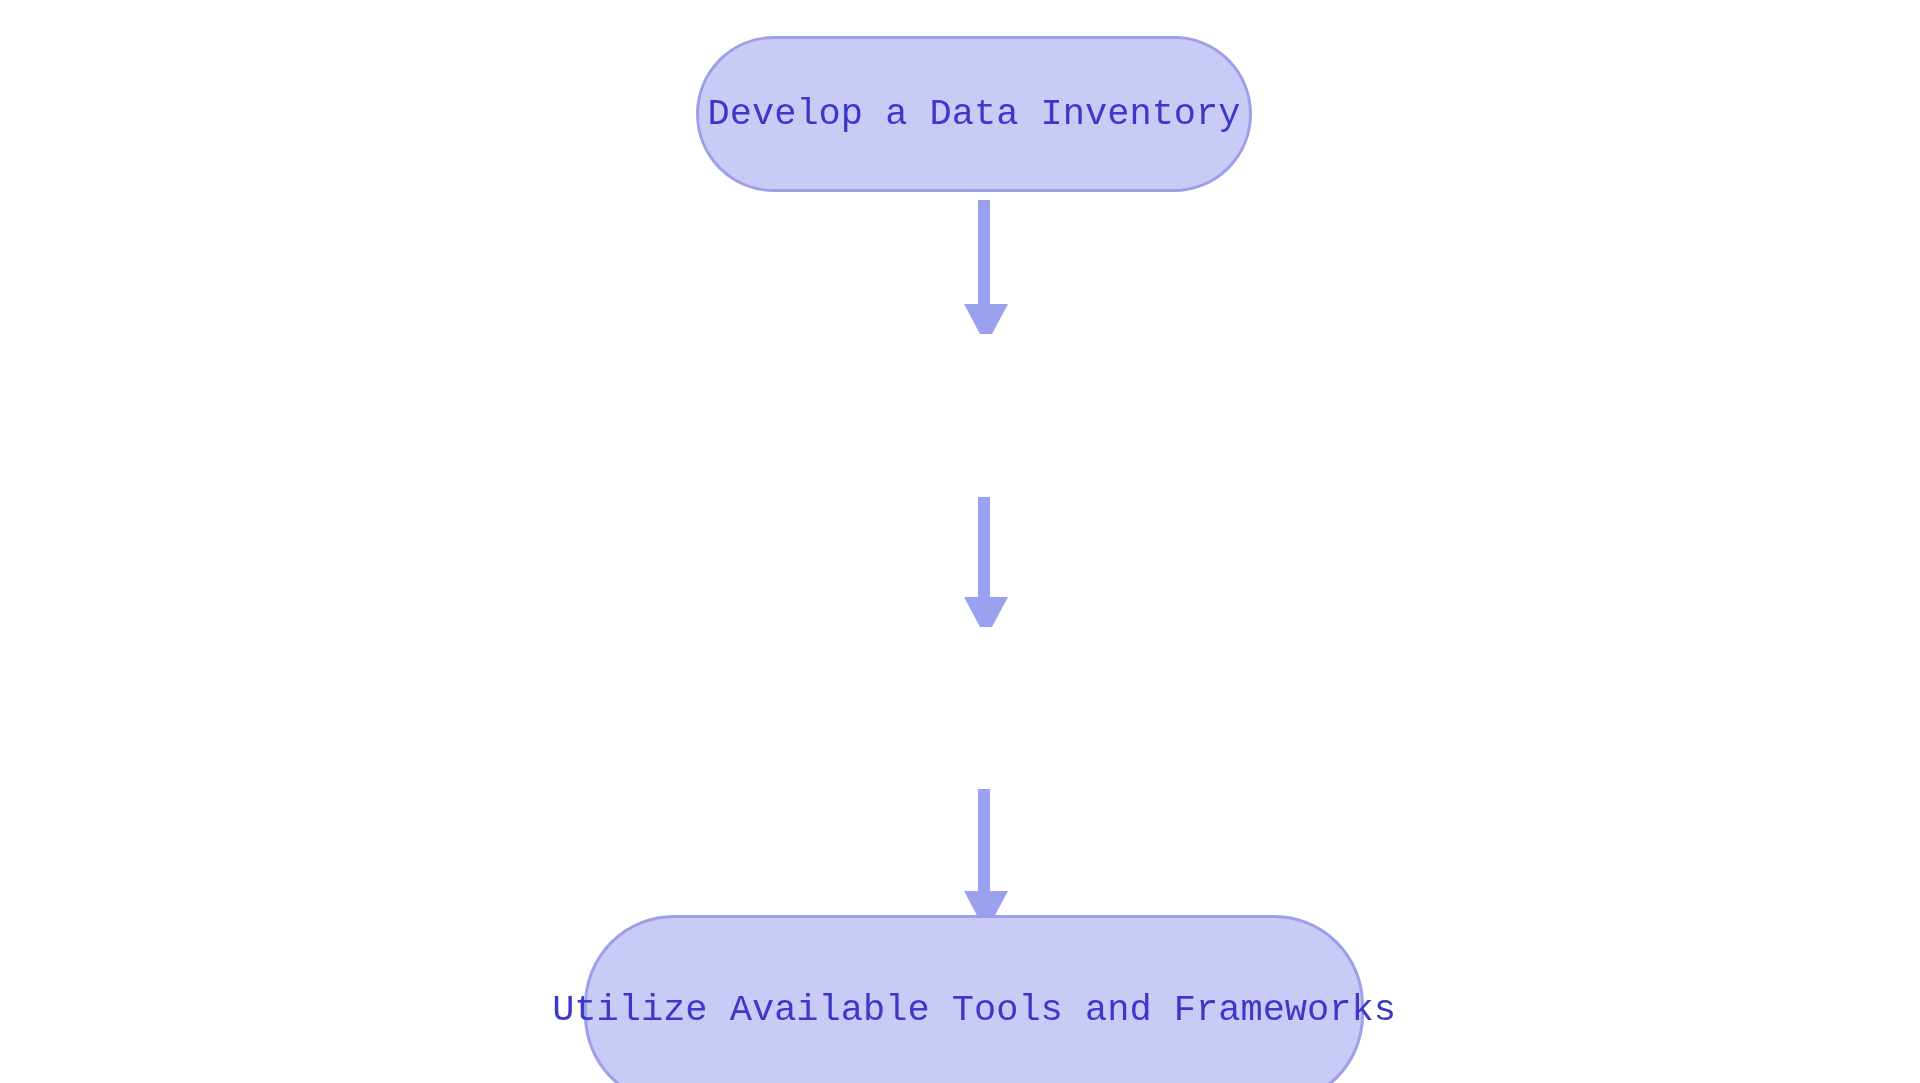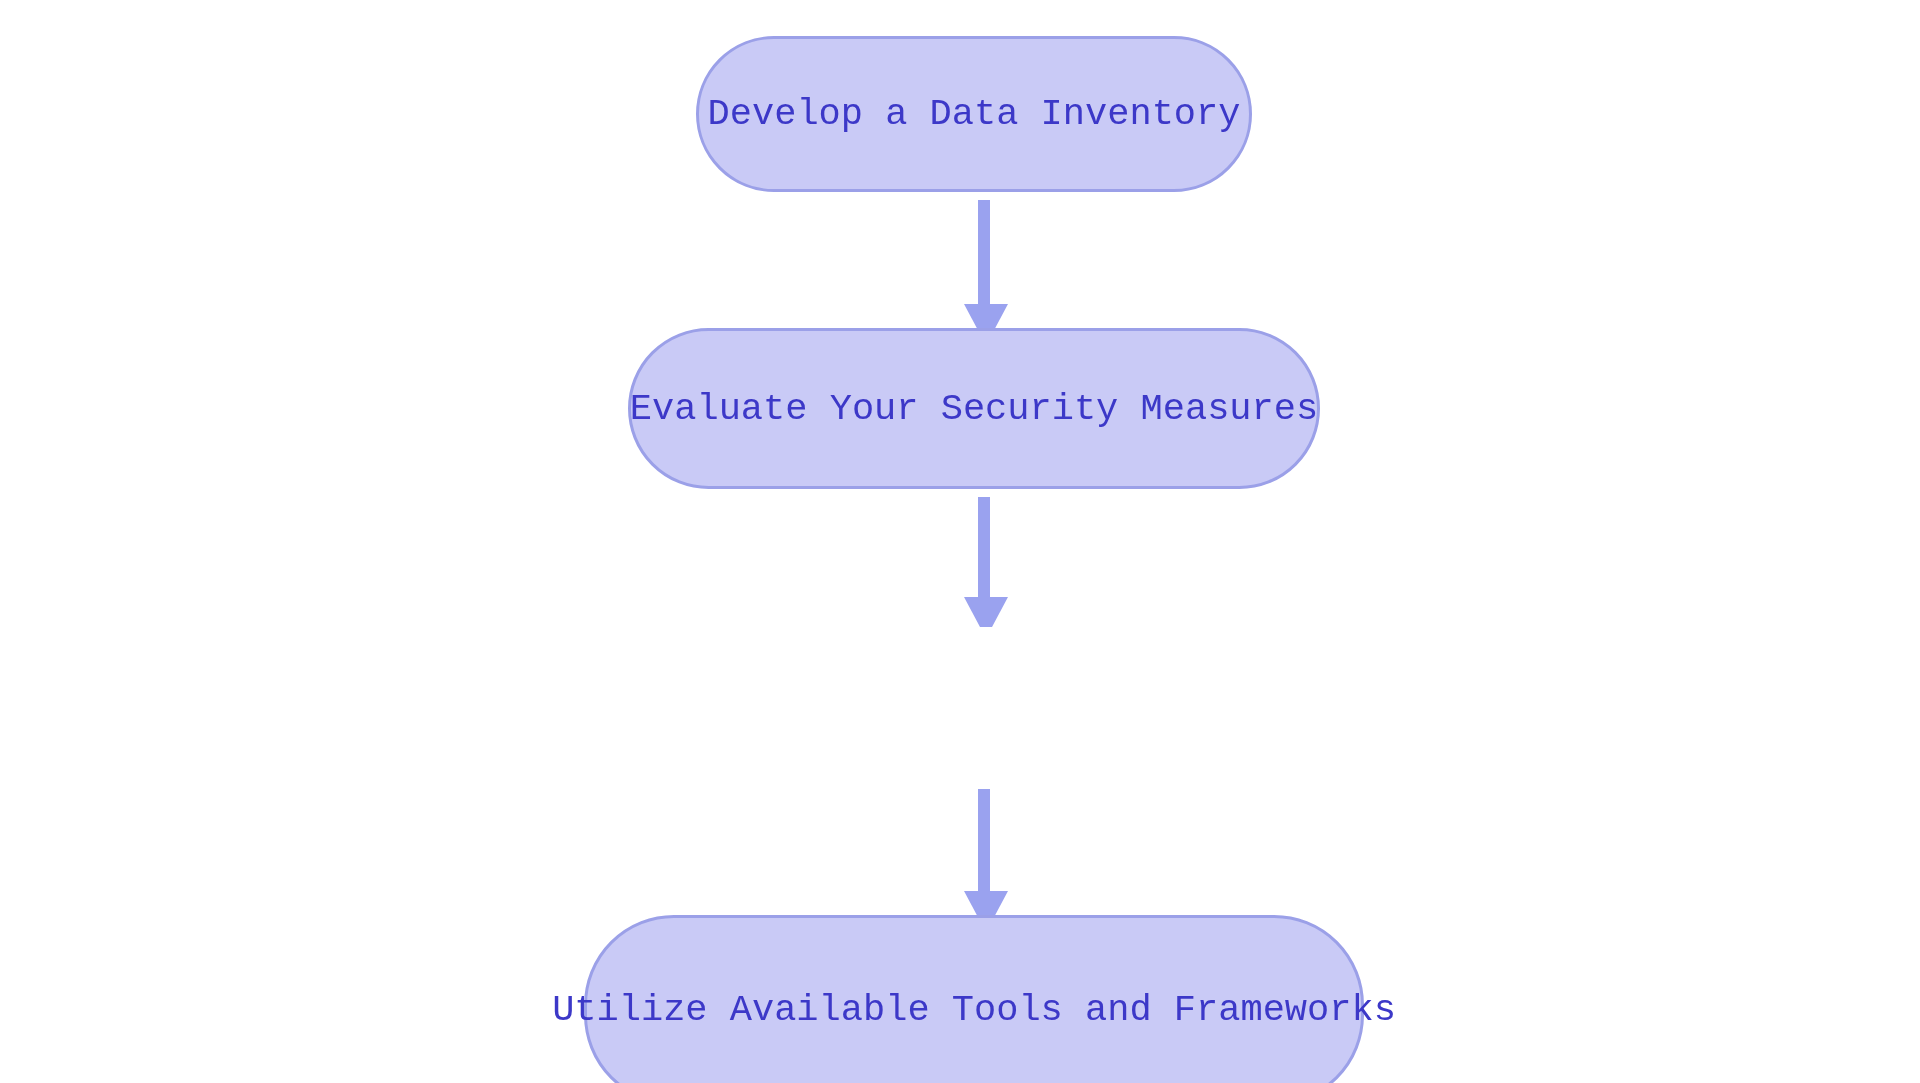--- a/index.html
+++ b/index.html
@@ -71,23 +71,20 @@
 
   <div id="node-1" class="flow-node">
     <span>Develop a Data Inventory</span>
   </div>
 
   <div id="edge-1" class="edge">
     <div class="edge-line"></div>
     <div class="edge-head"></div>
   </div>
 
-  <div id="node-2" class="flow-node">
-    <span>Evaluate Your Security Measures</span>
-  </div>
 
   <div id="edge-2" class="edge">
     <div class="edge-line"></div>
     <div class="edge-head"></div>
   </div>
 
 
   <div id="edge-3" class="edge">
     <div class="edge-line"></div>
     <div class="edge-head"></div>

